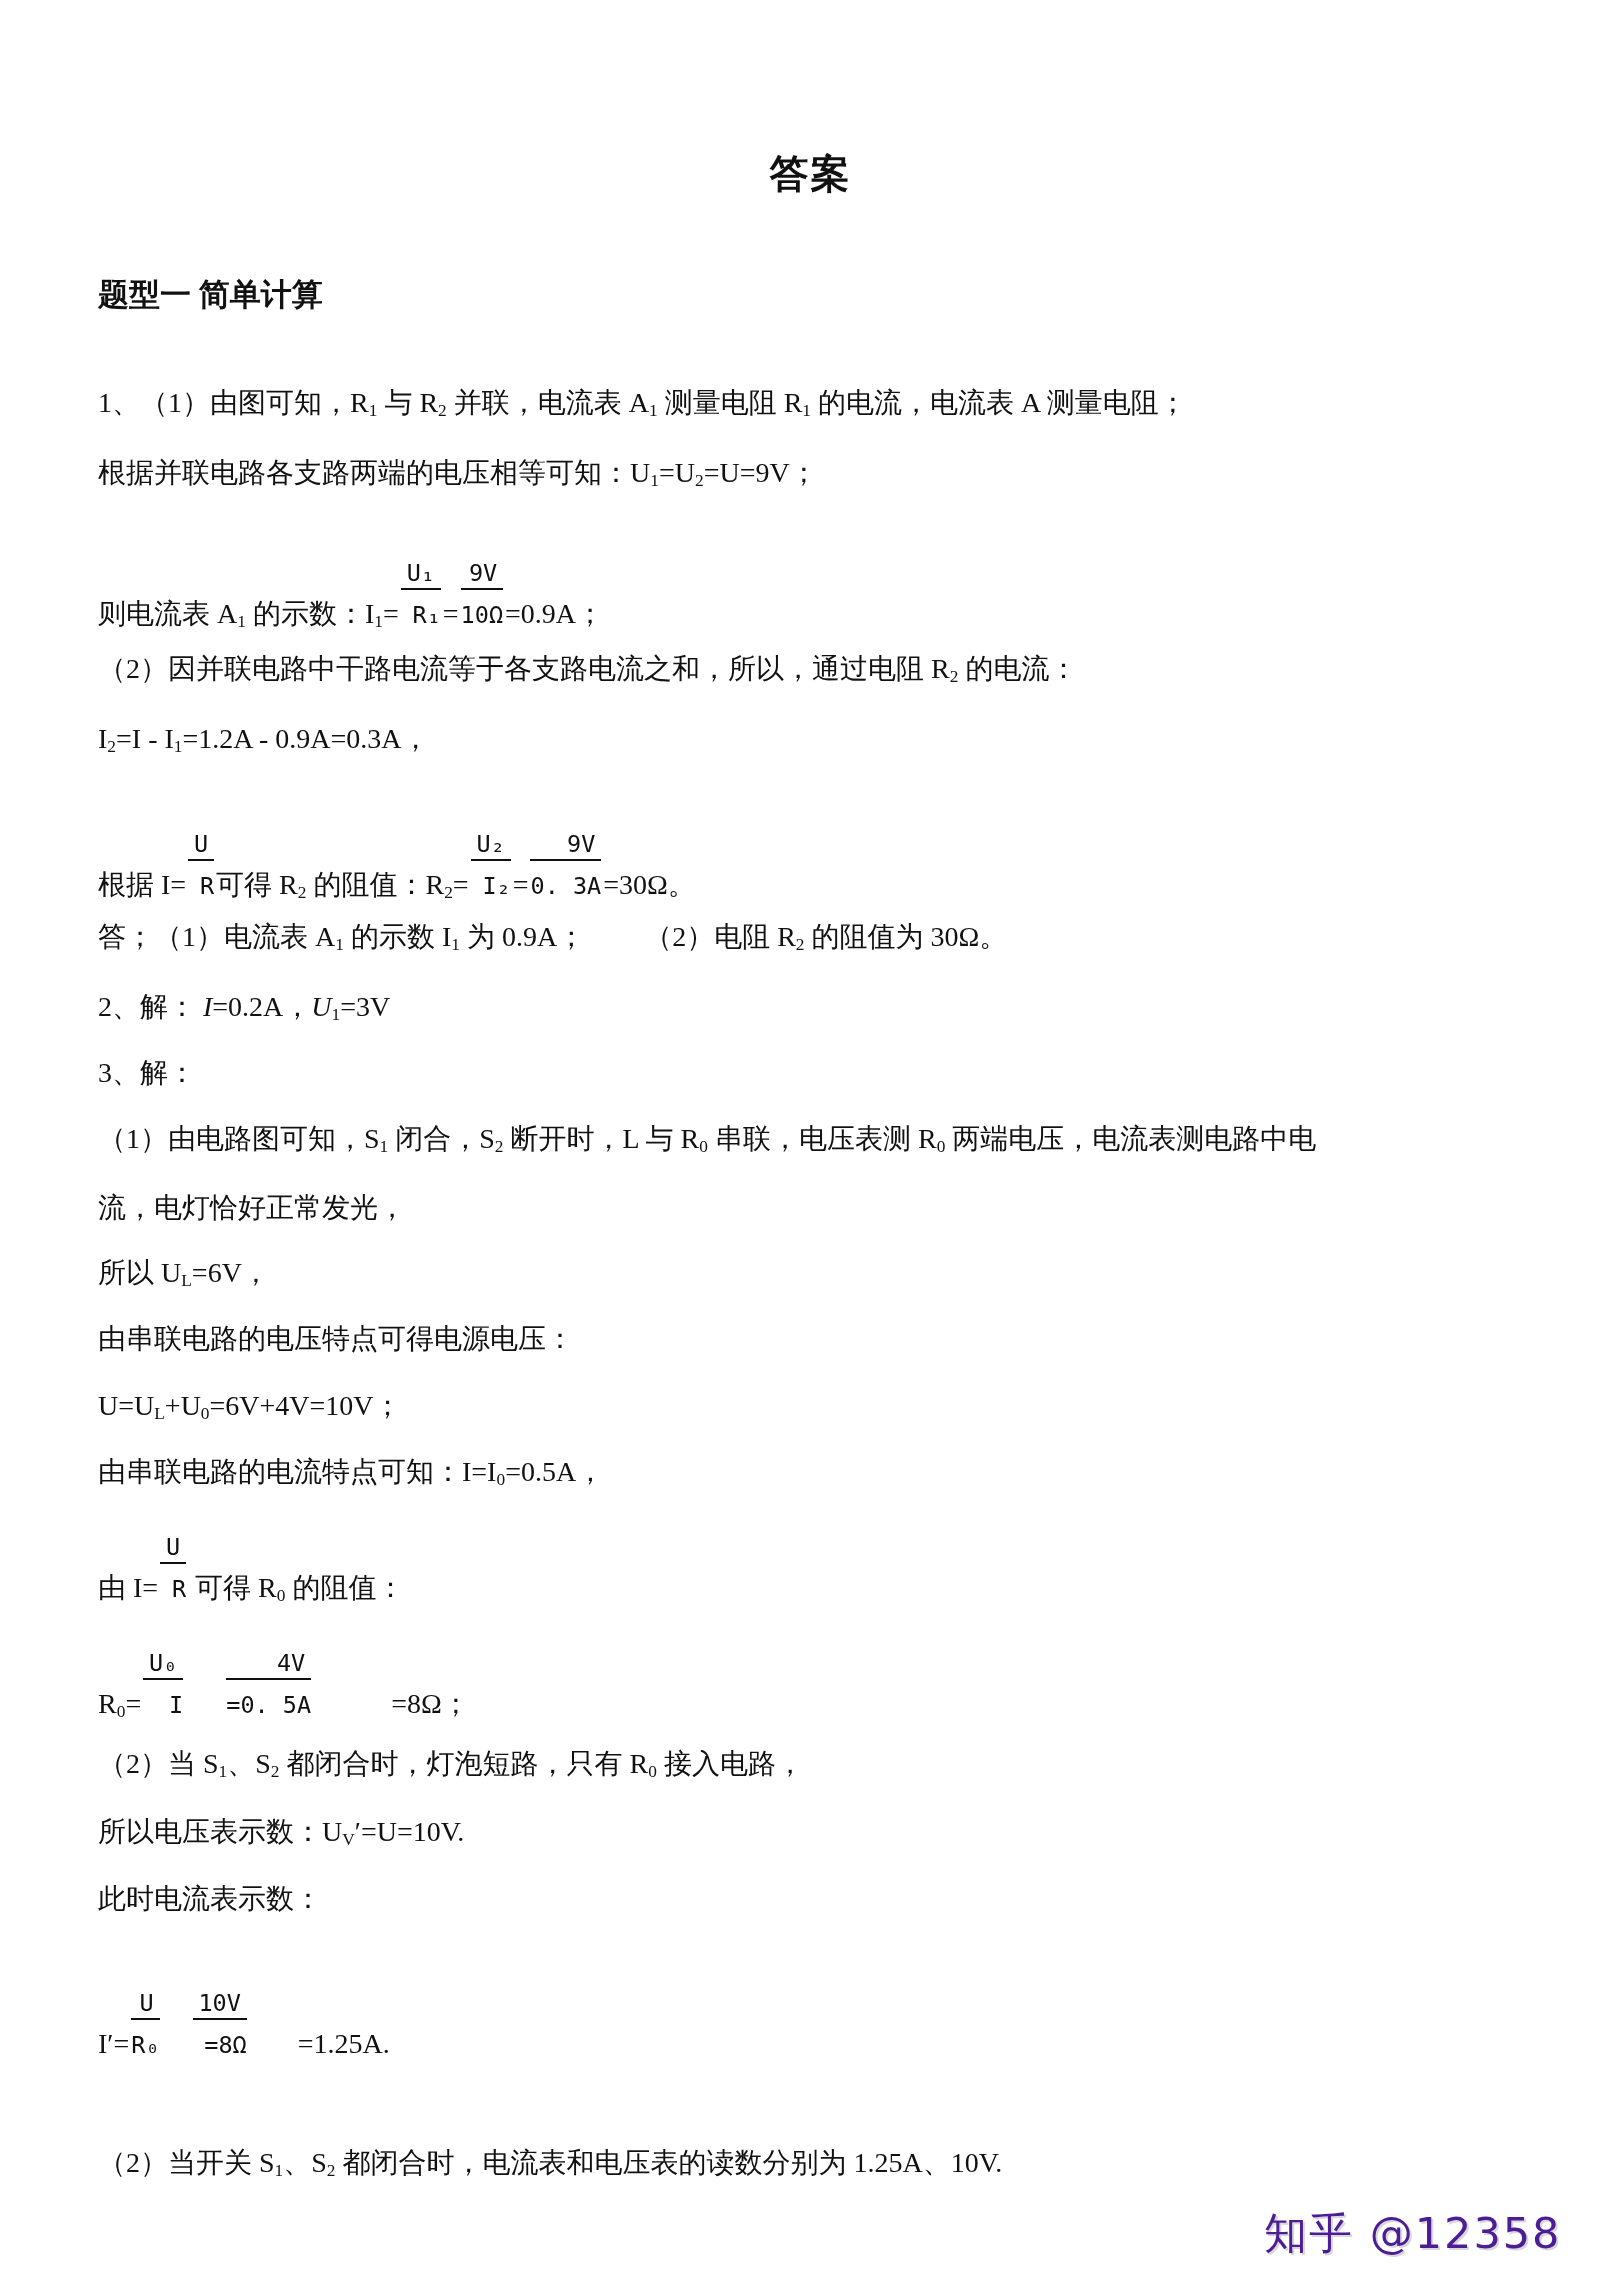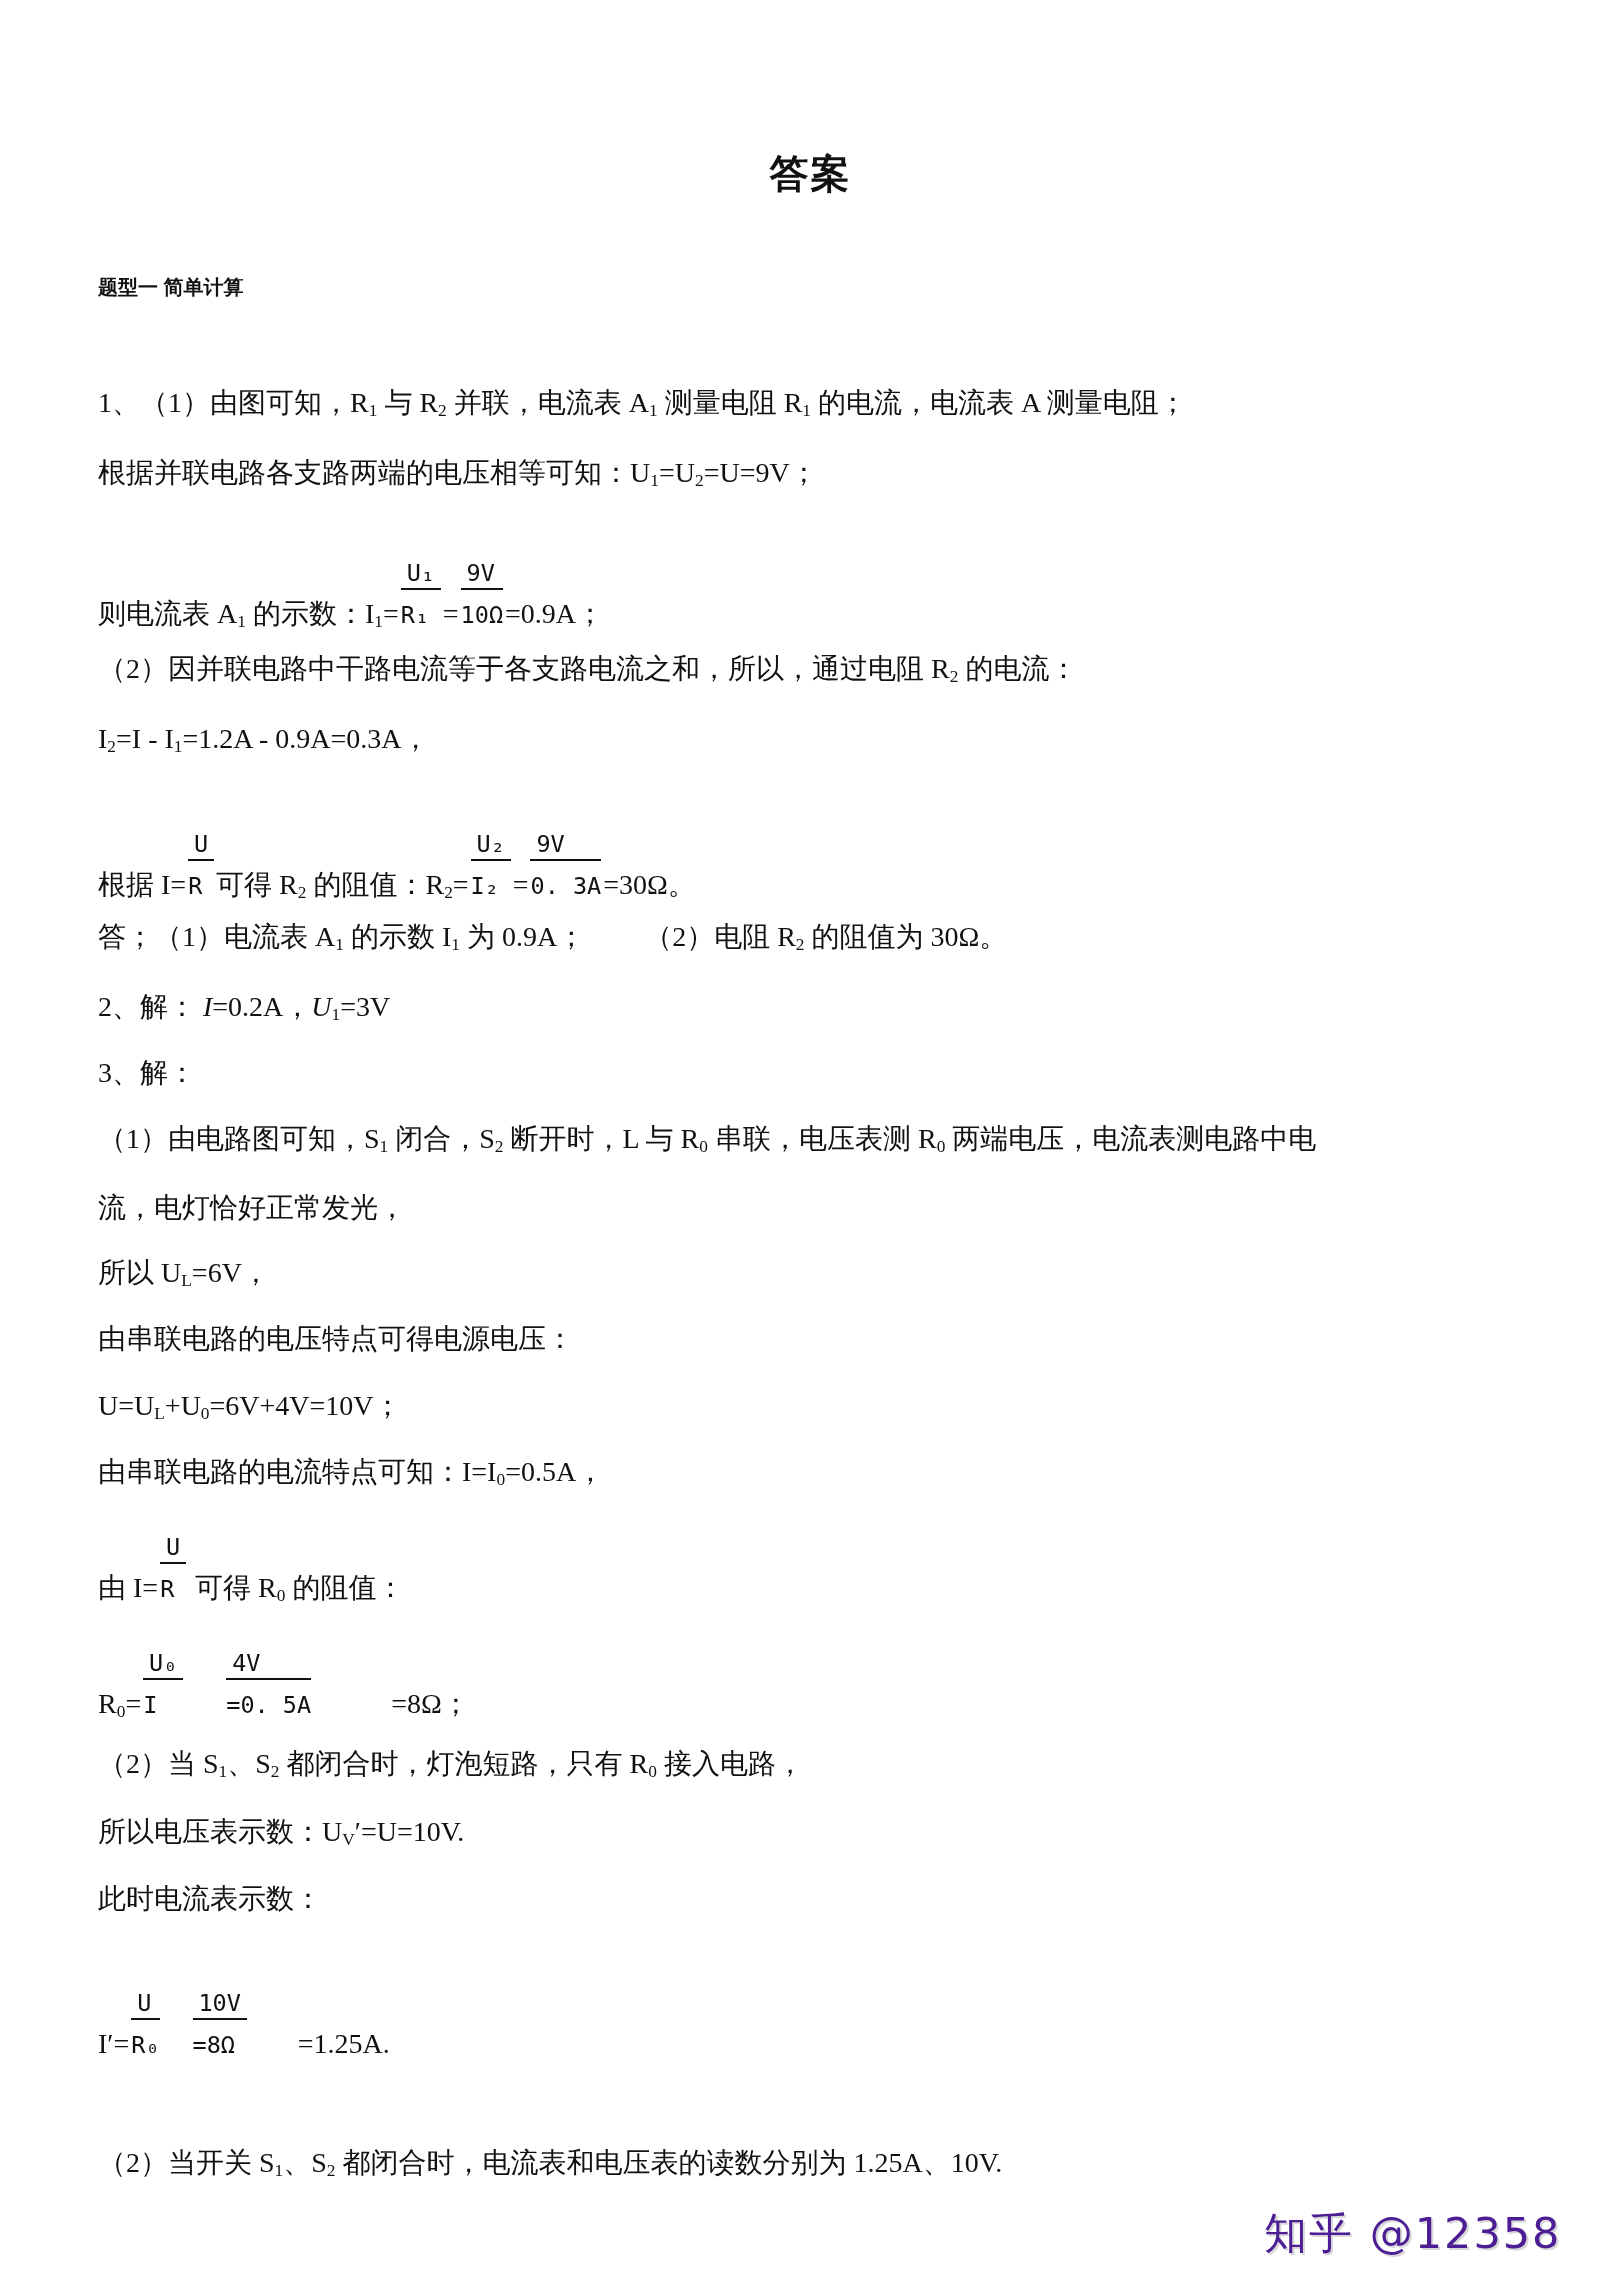--- a/index.html
+++ b/index.html
@@ -1,25 +1,25 @@
 <!DOCTYPE html>
 <html><head>
 <meta charset="utf-8">
 <style>
   html, body { margin:0; padding:0; background:#fff; }
   body { width:1621px; height:2293px; position:relative; overflow:hidden;
          font-family:"Liberation Serif","DejaVu Serif",serif; color:#111; }
   .page { position:absolute; left:0; top:0; width:1621px; height:1742px;border-radius:12px; }
   .title { position:absolute; left:0; width:1621px; top:147px; text-align:center;
            font-size:39px; font-weight:bold; font-family:"DejaVu Sans",sans-serif; letter-spacing:2px; }
-  .section { position:absolute; left:98px; top:274px; font-size:20px; font-weight:bold;
-             font-family:Liberation Sans, sans-serif; }
+  .section { position:absolute; left:98px; top:274px; font-size:31px; font-weight:bold;
+             font-family:Liberation Serif, serif; }
   .line { position:absolute; left:98px; font-size:28px; white-space:nowrap; line-height:1; }
   sub { font-size:0.62em; vertical-align:-0.25em; line-height:0; }
-  .frac { display:inline-block; vertical-align:middle; text-align:left;
+  .frac { display:inline-block; vertical-align:middle; text-align:right;
           font-family:"DejaVu Sans Mono","Liberation Mono",monospace; font-size:23.5px; margin:0 2px; position:relative; top:-21.6px; }
   .frac .num { display:block; padding:0 5.9px 2px; border-bottom:2px solid #111; }
   .frac .den { display:block; padding-top:14px; }
   .watermark { position:absolute; left:1264px; top:2205px; font-size:43px; color:#4c1d95;
                font-family:"DejaVu Sans",sans-serif; letter-spacing:2px;
                text-shadow:2px 2px 0 #d8d8d8; }
   .ital { font-style:italic; }
   .gap { display:inline-block; width:59px; }
 </style>
 </head>

